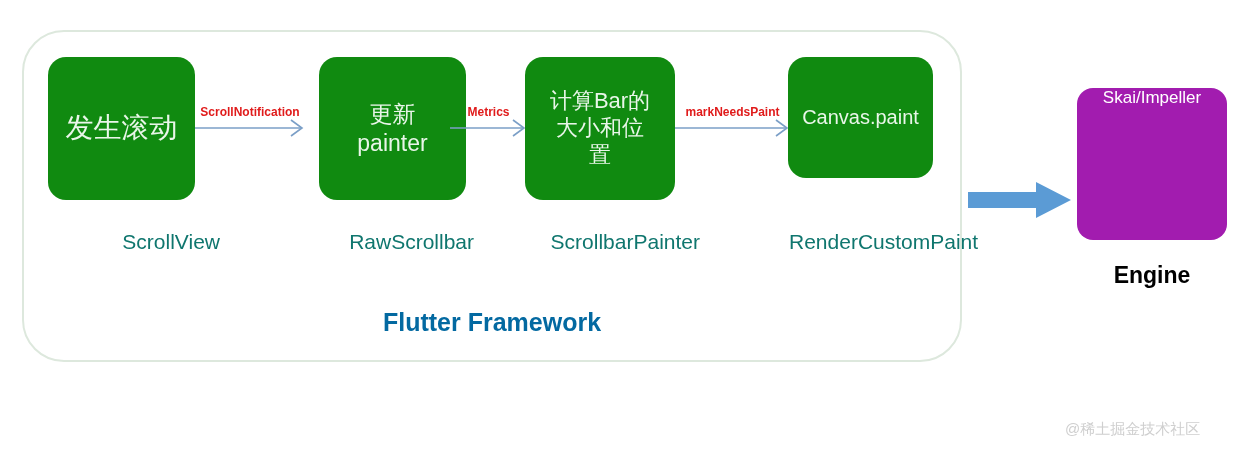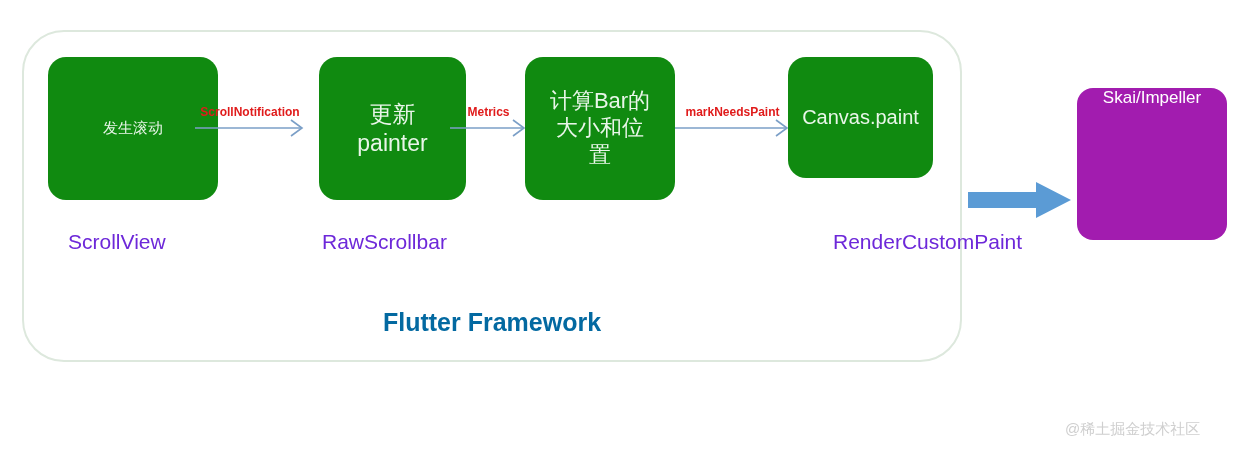--- a/index.html
+++ b/index.html
@@ -43,21 +43,21 @@
     text-align: center;
     color: #e9f6e9;
     line-height: 1.22;
     box-sizing: border-box;
     padding: 4px 8px;
   }
   .node-box .node-text {
     display: block;
     white-space: pre-line;
   }
-  .green-1 { left: 48px;  top: 57px; width: 170px; height: 143px; font-size: 15px; }
+  .green-1 { left: 48px;  top: 57px; width: 147px; height: 143px; font-size: 28px; }
   .green-2 { left: 319px; top: 57px; width: 147px; height: 143px; font-size: 23px; }
   .green-3 { left: 525px; top: 57px; width: 150px; height: 143px; font-size: 22px; text-align: center; }
   .green-4 { left: 788px; top: 57px; width: 145px; height: 121px; font-size: 20px; }
 
   .blue-box {
     position: absolute;
     left: 1077px;
     top: 88px;
     width: 150px;
     height: 152px;
@@ -67,25 +67,24 @@
     justify-content: center;
     text-align: center;
     color: #ffffff;
     font-size: 17px;
     box-sizing: border-box;
   }
 
   
   .caption {
     position: absolute;
-    text-align: left;
+    text-align: right;
     font-size: 21px;
-    color: #6d28d9;
+    color: #0f766e;
     line-height: 1.3;
-    padding-left: 44px;
   }
   .cap-1 { left: 24px;  top: 228px; width: 196px; }
   .cap-2 { left: 278px; top: 228px; width: 196px; }
   .cap-3 { left: 500px; top: 228px; width: 200px; }
   .cap-4 { left: 789px; top: 228px; width: 145px; }
 
   .engine-caption {
     position: absolute;
     left: 1077px;
     top: 262px;
@@ -181,20 +180,21 @@
       <line x1="0" y1="15" x2="73" y2="15" stroke="#7b9fc7" stroke-width="1.6"></line>
       <polyline points="63,7 74,15 63,23" fill="none" stroke="#7b9fc7" stroke-width="1.6"></polyline>
     </svg>
   </div>
 
   <div class="node-box green-3">
     <span class="node-text">计算Bar的
 大小和位
 置</span>
   </div>
+  <div class="caption cap-3">ScrollbarPainter</div>
 
   <div class="edge-label lab-3">markNeedsPaint</div>
   <div class="connector conn-3">
     <svg width="115" height="30" viewBox="0 0 115 30">
       <line x1="0" y1="15" x2="111" y2="15" stroke="#7b9fc7" stroke-width="1.6"></line>
       <polyline points="101,7 112,15 101,23" fill="none" stroke="#7b9fc7" stroke-width="1.6"></polyline>
     </svg>
   </div>
 
   <div class="node-box green-4">
@@ -206,16 +206,17 @@
 
   <div class="big-arrow">
     <svg width="104" height="40" viewBox="0 0 104 40">
       <polygon points="0,12 68,12 68,2 103,20 68,38 68,28 0,28" fill="#5b9bd5"></polygon>
     </svg>
   </div>
 
   <div class="blue-box">
     <span>Skai/Impeller</span>
   </div>
+  <div class="engine-caption">Engine</div>
 
   <div class="watermark">@稀土掘金技术社区</div>
 
 </div>
 
 </body></html>

